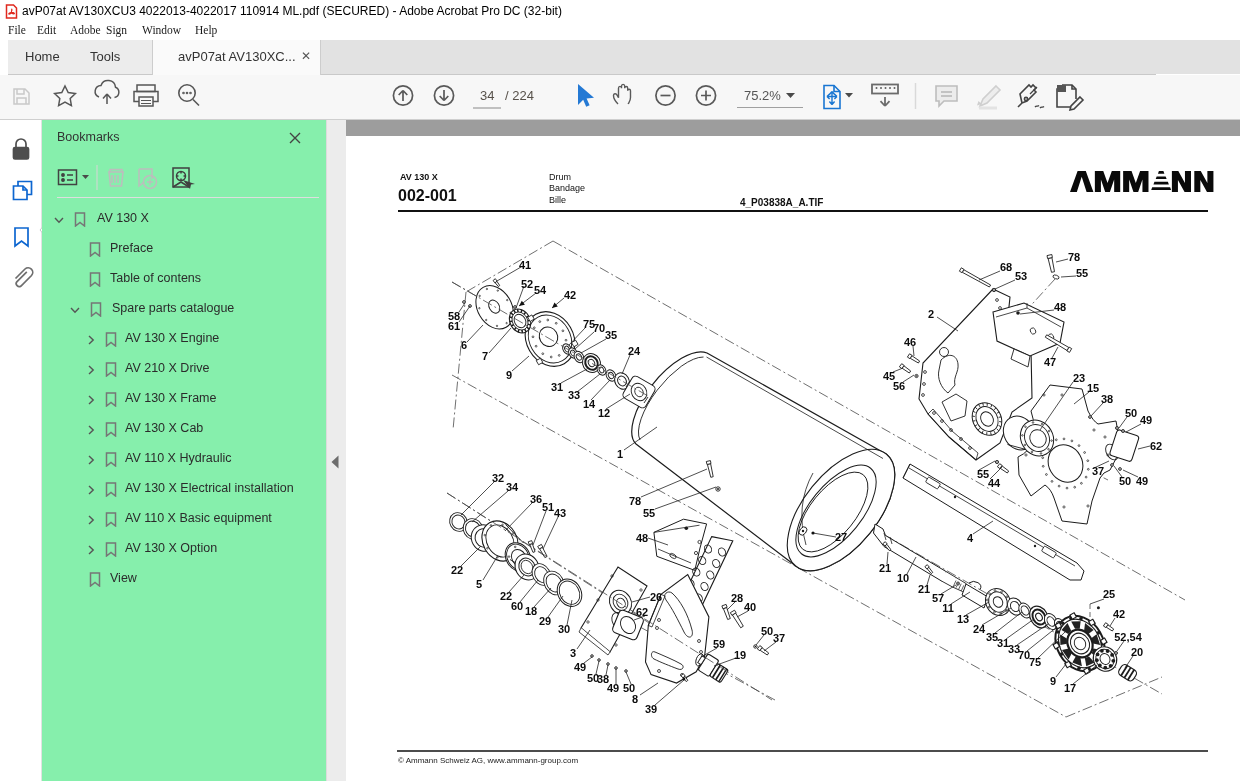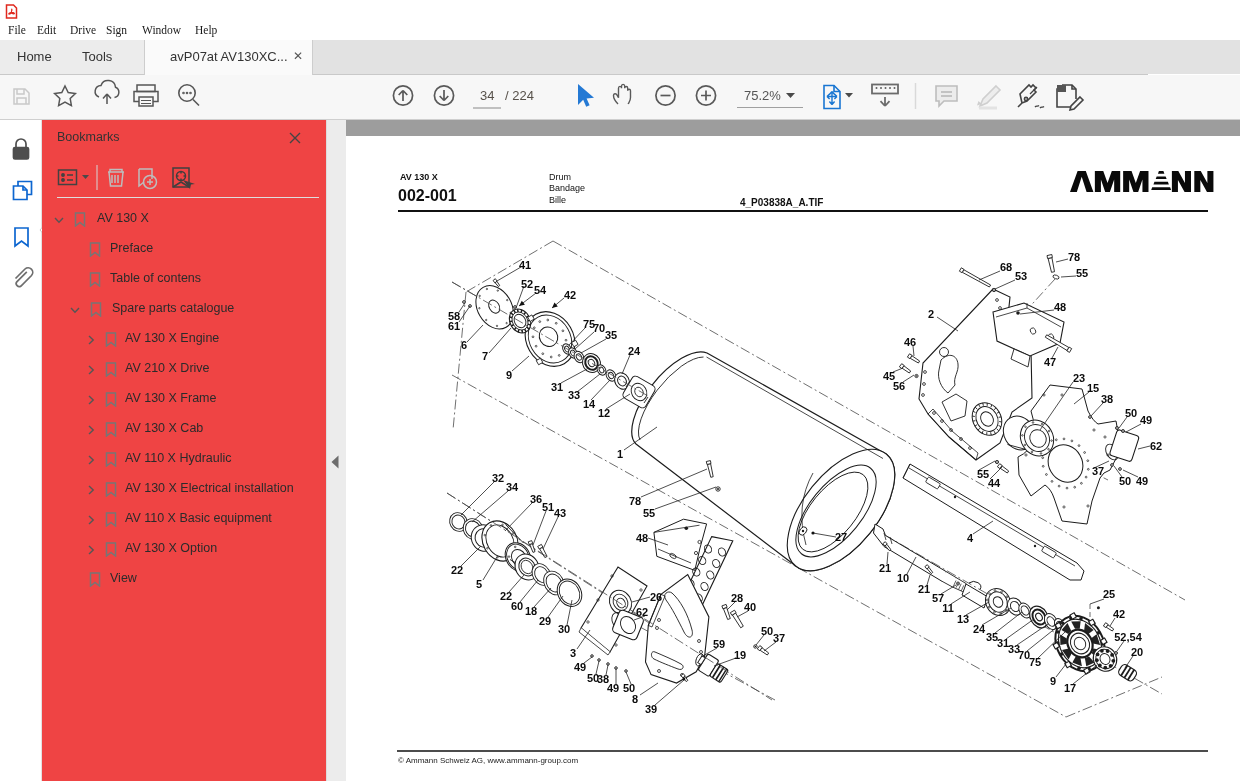--- a/index.html
+++ b/index.html
@@ -6,49 +6,50 @@
   svg text{font-family:"Liberation Sans",sans-serif;}
   body{width:1240px;height:781px;overflow:hidden;font-family:"Liberation Sans",sans-serif;background:#fff;position:relative;}
   .abs{position:absolute;}
   
   #titlebar{position:absolute;left:0;top:0;width:1240px;height:22px;background:#fff;}
   #titletext{position:absolute;left:22px;top:4px;font-size:12px;color:#000;}
   
   #menubar{position:absolute;left:0;top:22px;width:1240px;height:18px;background:#fff;font-size:11.5px;color:#1a1a1a;}
   #menubar span{position:absolute;top:2px;font-family:Liberation Serif, serif;}
   
-  #tabbar{position:absolute;left:0;top:40px;width:1148px;height:34px;background:#ececec;border-bottom:1px solid #c9c9c9;}
+  #tabbar{position:absolute;left:8px;top:40px;width:1148px;height:34px;background:#ececec;border-bottom:1px solid #c9c9c9;}
   #tabrest{position:absolute;left:311px;top:0;width:929px;height:34px;background:#e2e2e2;}
   #activetab{position:absolute;left:144px;top:0;width:167px;height:35px;background:#fafafa;border-left:1px solid #cdcdcd;border-right:1px solid #cdcdcd;}
   .tabtxt{font-size:13px;color:#333;position:absolute;top:9px;}
   
   #toolbar{position:absolute;left:0;top:75px;width:1240px;height:44px;background:#f7f7f7;border-bottom:1px solid #cfcfcf;}
   
   #leftrail{position:absolute;left:0;top:120px;width:41px;height:661px;background:#fff;border-right:1px solid #e2e2e2;}
-  #bmpanel{position:absolute;left:42px;top:120px;width:284px;height:661px;background:#ef4444;}
+  #bmpanel{position:absolute;left:42px;top:120px;width:284px;height:661px;background:#86efac;}
   #splitter{position:absolute;left:326px;top:120px;width:19px;height:661px;background:#ececec;border-left:1px solid #dcdcdc;border-right:1px solid #d6d6d6;}
   #docarea{position:absolute;left:346px;top:120px;width:894px;height:661px;background:#fff;}
   #grayband{position:absolute;left:346px;top:120px;width:894px;height:16px;background:#9d9d9d;}
   .bmrow{position:absolute;left:0;height:24px;font-size:12.5px;color:#2b2b2b;white-space:nowrap;}
   #pagehdr span{position:absolute;color:#111;}
 </style>
 </head>
 <body>
 
 <div id="titlebar">
   <svg class="abs" style="left:4px;top:4px" width="15" height="15" viewBox="0 0 15 15">
     <path d="M2.5 1 h7 l3 3 v10 h-10 z" fill="#fff" stroke="#e0281e" stroke-width="1.5"></path>
     <path d="M7.5 4.5 c1.2 0 1.4 2 .3 3.6 c1.5 -.3 3.4 .4 3.2 1.6 c-.2 1.1 -2.2 .9 -3.6 0 c-1.2 .9 -3 1.4 -3.2 .4 c-.2 -.9 1.4 -1.7 2.6 -2 c.5 -1.2 .1 -3.6 .7 -3.6 z" fill="#e0281e"></path>
   </svg>
+  <div id="titletext">avP07at AV130XCU3 4022013-4022017 110914 ML.pdf (SECURED) - Adobe Acrobat Pro DC (32-bit)</div>
 </div>
 
 <div id="menubar">
   <span style="left:8px">File</span>
   <span style="left:37px">Edit</span>
-  <span style="left:70px">Drive</span>
+  <span style="left:70px">Adobe</span>
   <span style="left:106px">Sign</span>
   <span style="left:142px">Window</span>
   <span style="left:195px">Help</span>
 </div>
 
 <div id="tabbar">
   <div id="tabrest"></div>
   <div id="activetab"></div>
   <span class="tabtxt" style="left:17px">Home</span>
   <span class="tabtxt" style="left:82px">Tools</span>

